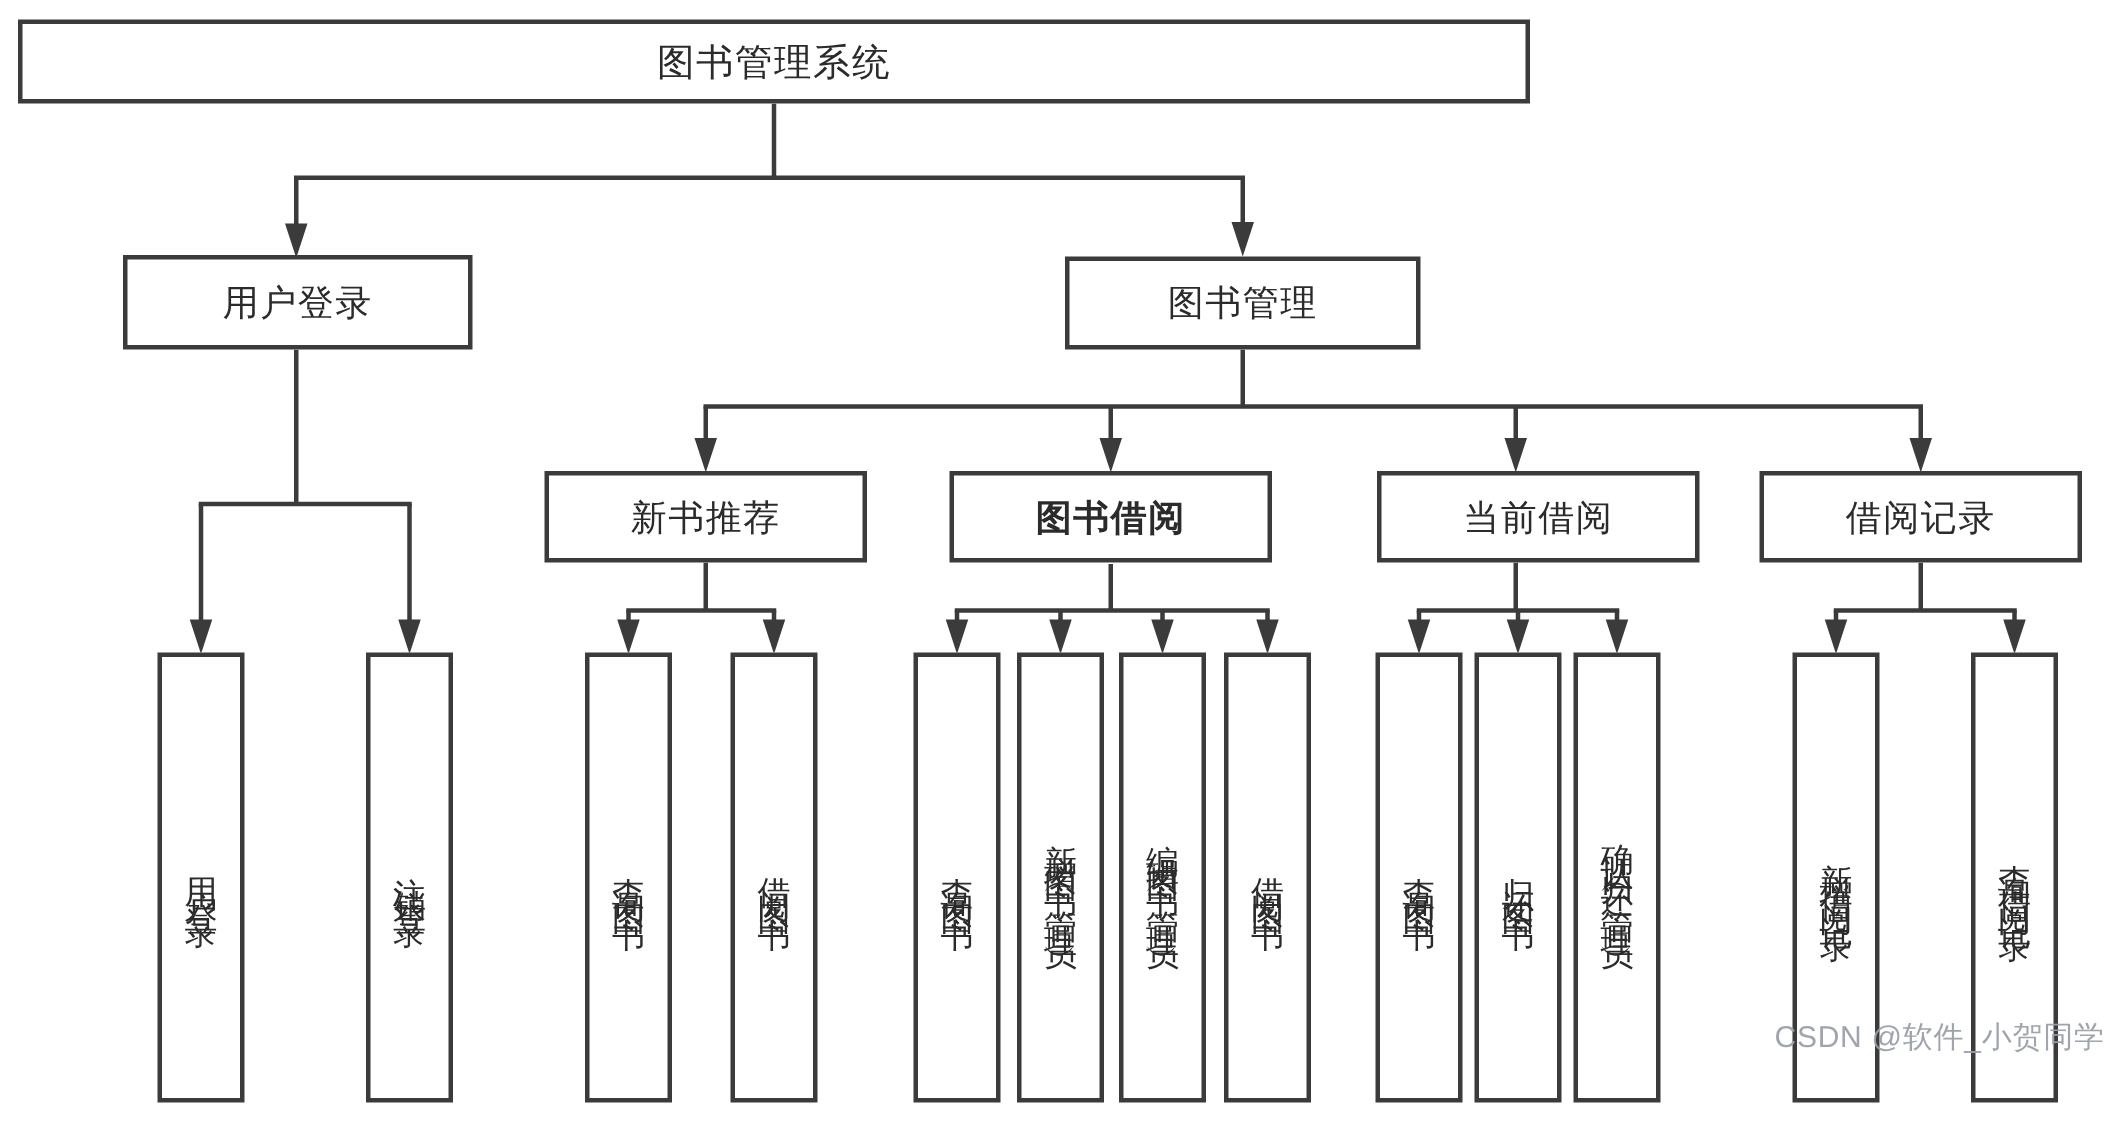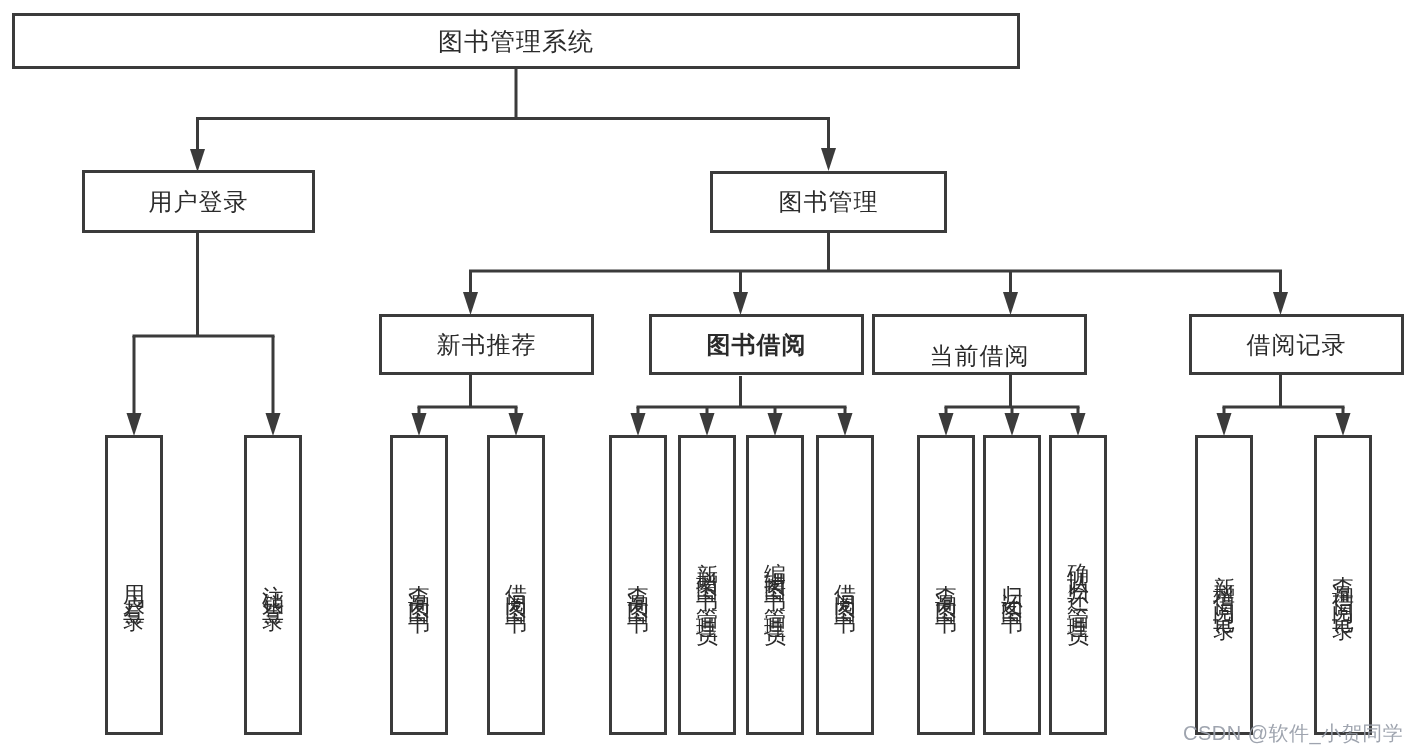--- a/index.html
+++ b/index.html
@@ -21,25 +21,25 @@
   .root-label{font-size:25px;}
   .vtext{
     writing-mode:vertical-lr;text-orientation:mixed;
     font-size:22px;letter-spacing:9px;line-height:1;
     white-space:nowrap;
   }
   
   .root-box   {left:12px;  top:13px;  width:1008px;height:56px;}
   .l2-login   {left:82px;  top:170px; width:233px; height:63px;}
   .l2-books   {left:710px; top:171px; width:237px; height:62px;text-align:center;}
-  .l3         {top:314px;  height:61px;width:215px;margin-left:16px;}
-  .l3-a{left:363px;} .l3-b{left:633px;font-weight:bold;} .l3-c{left:856px;align-items:flex-end;} .l3-d{left:1173px;}
+  .l3         {top:314px;  height:61px;width:215px;}
+  .l3-a{left:363px;} .l3-b{left:633px;font-weight:bold;} .l3-c{left:918px;} .l3-d{left:1173px;}
   .leaf       {top:435px;  height:300px;width:58px;}
   .watermark{
-    position:absolute;z-index:3;left:1183px;top:720px;
+    position:absolute;z-index:3;left:1183px;top:678px;
     font-size:20px;letter-spacing:0.5px;color:#9aa0ab;opacity:0.95;
     white-space:nowrap;
   }
 </style>
 </head>
 <body>
 
 <div class="canvas">
 
   <svg class="wires" width="1405" height="747" viewBox="0 0 1405 747">

